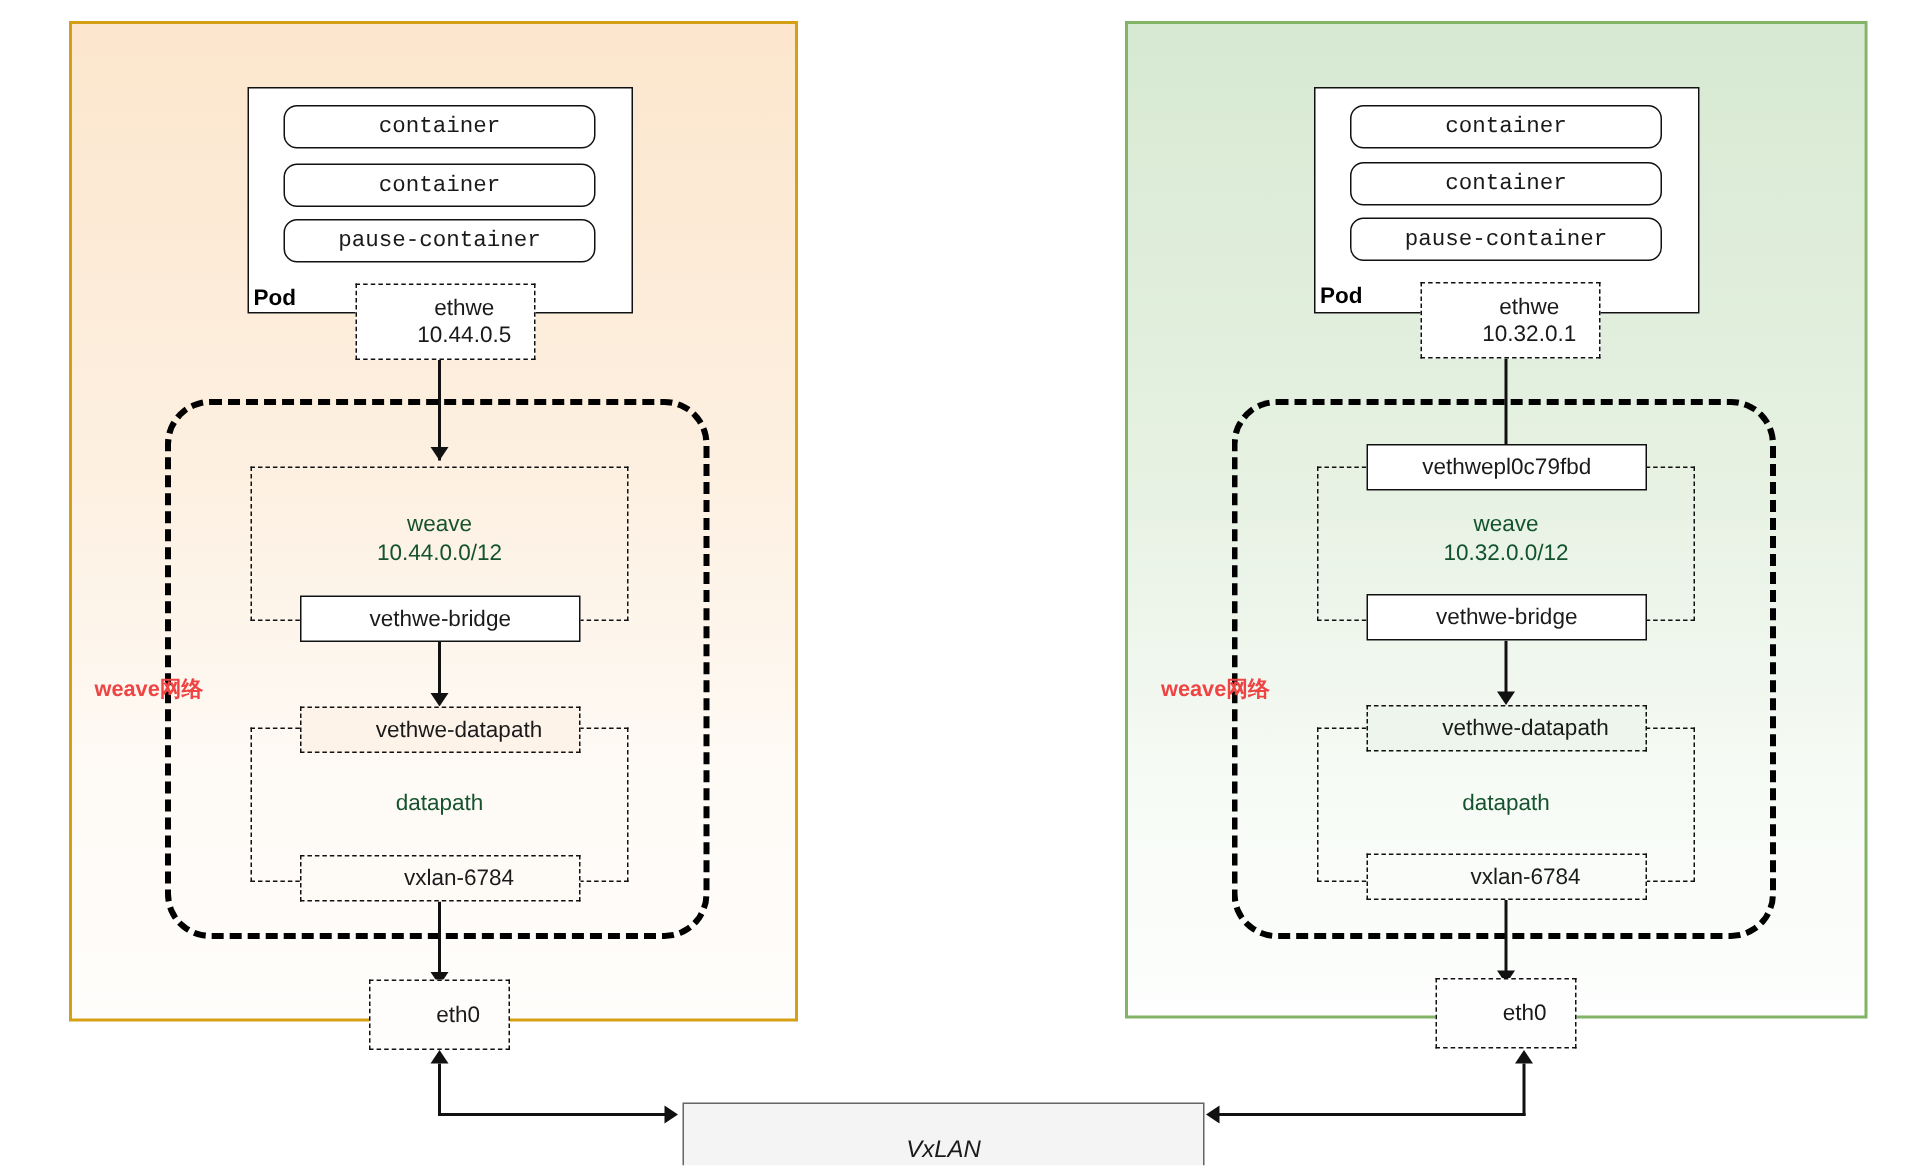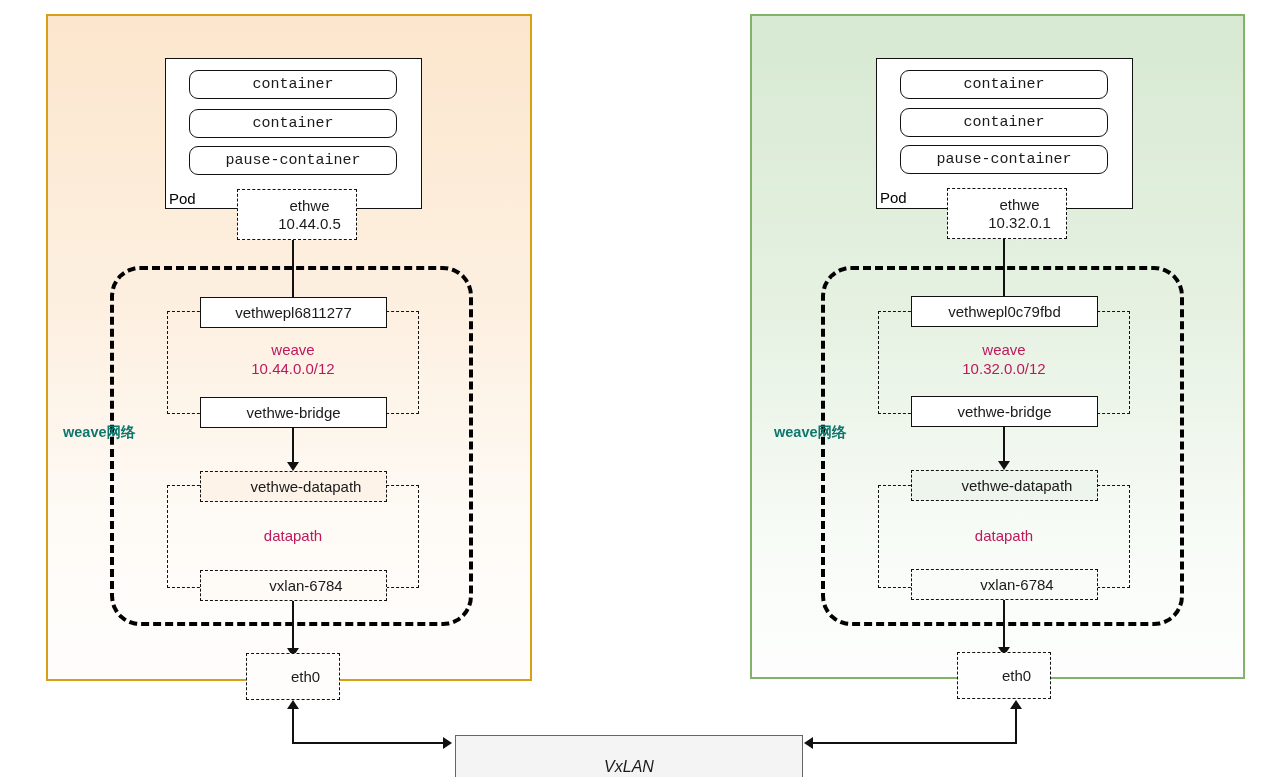--- a/index.html
+++ b/index.html
@@ -74,53 +74,54 @@
   
   .pod-box {
     position: absolute;
     box-sizing: border-box;
     border: 1.8px solid #111111;
     background: #ffffff;
   }
   .pod-label {
     position: absolute;
     font-size: 15px;
-    font-weight: normal;
+    font-weight: bold;
     color: #000000;
     letter-spacing: 0px;
   }
 
   
   .weave-region {
     position: absolute;
     box-sizing: border-box;
     border: 4px dashed #000000;
     border-radius: 30px;
     background: transparent;
   }
   .weave-label {
     position: absolute;
     font-size: 14.5px;
     font-weight: bold;
-    color: #0f766e;
+    color: #ef4444;
     z-index: 30;
     white-space: nowrap;
+    margin-top: 27px;
   }
 
   
   .group-box {
     position: absolute;
     box-sizing: border-box;
     border: 1.4px dashed #111111;
     background: transparent;
   }
   .group-label {
     position: absolute;
     font-size: 15px;
-    color: #be185d;
+    color: #14532d;
     text-align: center;
     line-height: 1.25;
     white-space: pre-line;
     z-index: 12;
   }
 
   
   .vline, .hline {
     position: absolute;
     background: #111111;
@@ -196,21 +197,20 @@
 
   <div class="vline" style="left:292px; top:240px; width:1.8px; height:67px;"></div>
   <div class="arrow-down" style="left:287px; top:298px;"></div>
 
   <div class="weave-region" style="left:110px; top:266px; width:363px; height:360px;"></div>
   <div class="weave-label" style="left:63px; top:423px;">weave网络</div>
 
   <div class="group-box" style="left:167px; top:311px; width:252px; height:103px;"></div>
   <div class="group-label" style="left:197px; top:341px; width:192px;">weave
 10.44.0.0/12</div>
-  <div class="node solid-box z-top" style="left:200px; top:297px; width:187px; height:31px;">vethwepl6811277</div>
   <div class="node solid-box z-top" style="left:200px; top:397px; width:187px; height:31px;">vethwe-bridge</div>
 
   <div class="vline" style="left:292px; top:428px; width:1.8px; height:41px;"></div>
   <div class="arrow-down" style="left:287px; top:462px;"></div>
 
   <div class="group-box" style="left:167px; top:485px; width:252px; height:103px;"></div>
   <div class="group-label" style="left:197px; top:527px; width:192px;">datapath</div>
   <div class="node dashed-box z-top" style="left:200px; top:471px; width:187px; height:31px; background:#fdf3e9;">vethwe-datapath</div>
   <div class="node dashed-box z-top" style="left:200px; top:570px; width:187px; height:31px; background:#fefbf7;">vxlan-6784</div>
 

